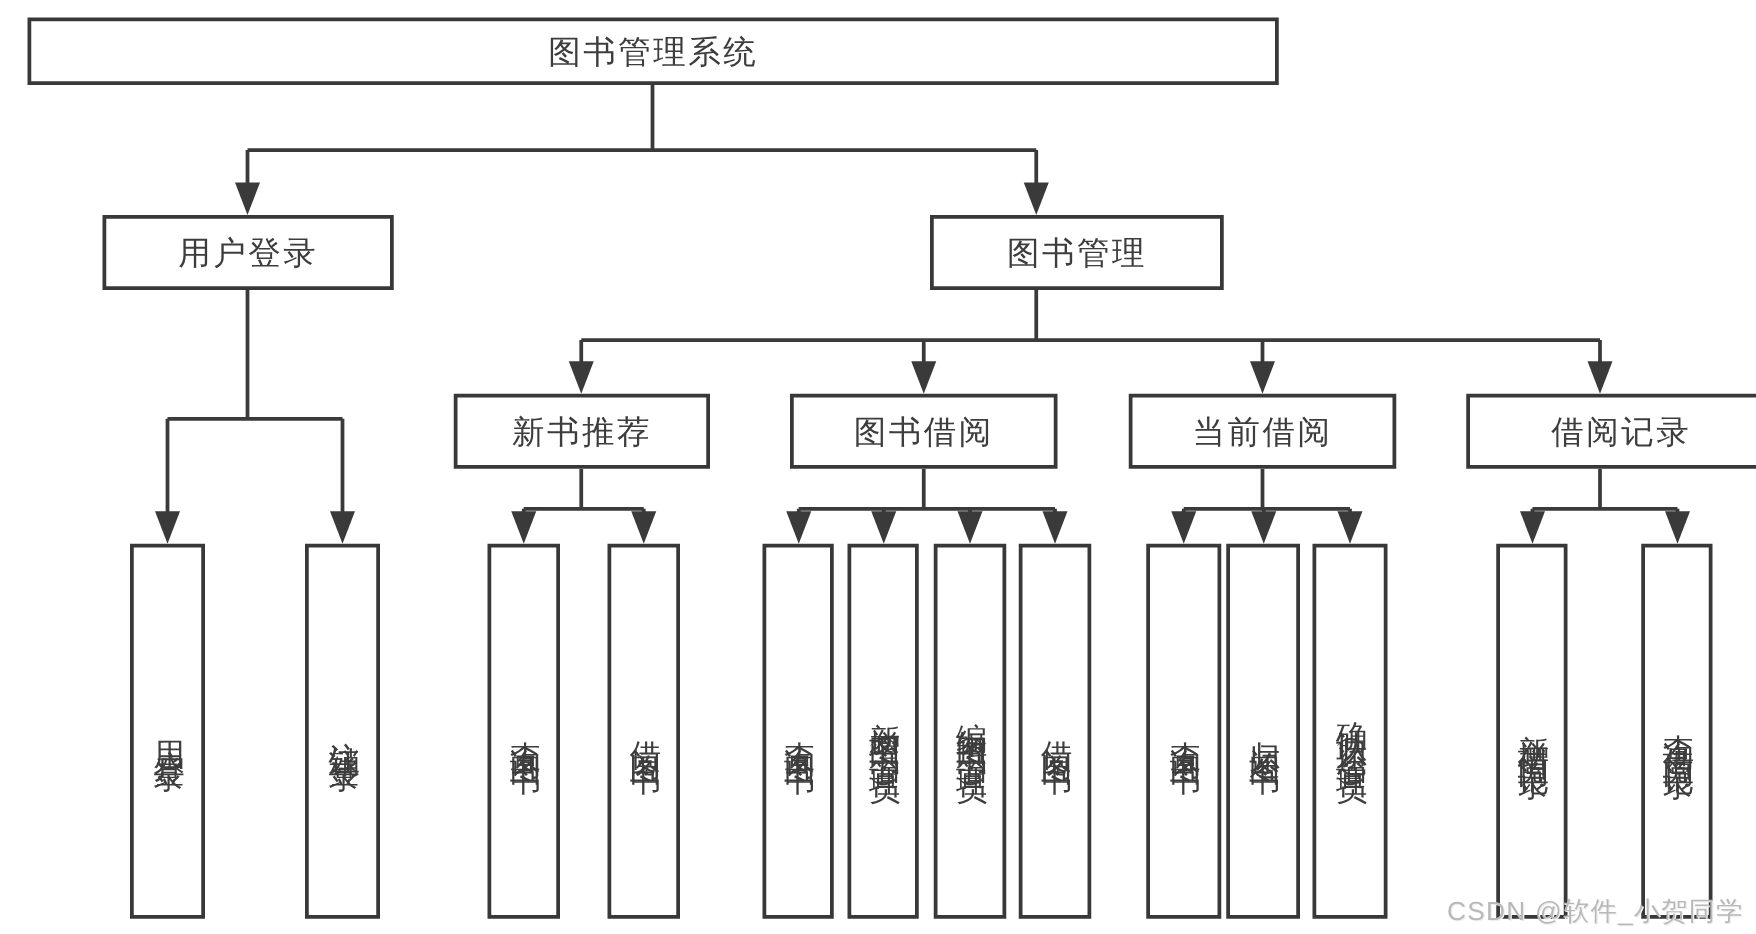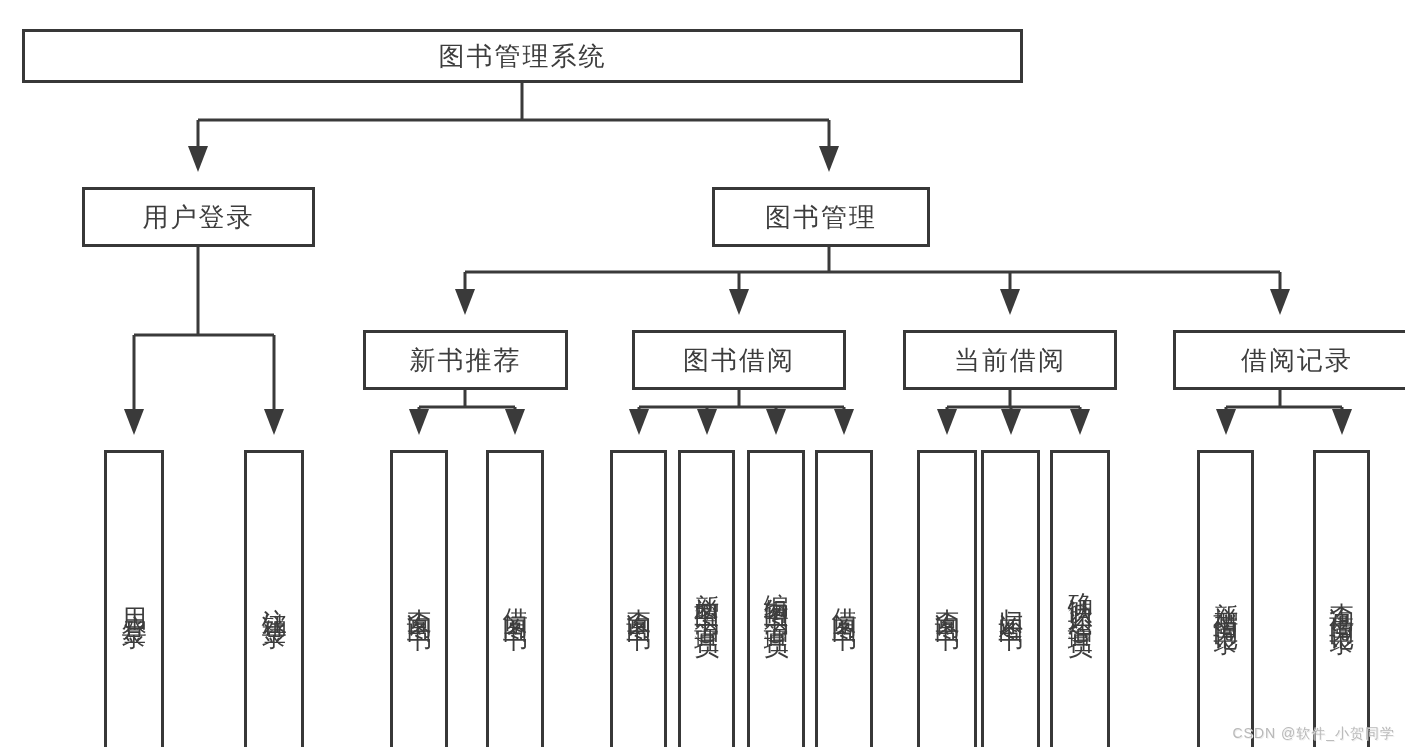--- a/index.html
+++ b/index.html
@@ -25,41 +25,40 @@
   }
   .box {
     position: absolute;
     box-sizing: border-box;
     border: 3px solid #383838;
     background: #ffffff;
     display: flex;
     align-items: center;
     justify-content: center;
     color: #3d3d3d;
-    margin-top: 15px;
   }
   .label-h {
     font-size: 26px;
     letter-spacing: 2px;
     white-space: nowrap;
     color: #3d3d3d;
   }
   .label-v {
     writing-mode: vertical-rl;
     text-orientation: mixed;
     font-size: 25px;
     letter-spacing: 6px;
     line-height: 1.1;
     color: #3d3d3d;
   }
   .watermark {
     position: absolute;
     right: 10px;
     bottom: 4px;
-    font-size: 14px;
+    font-size: 21px;
     letter-spacing: 1px;
     color: #b9b9b9;
     text-shadow: 1px 1px 0 #efefef;
     white-space: nowrap;
   }
 </style>
 </head>
 <body>
 
 <div id="stage">
@@ -107,21 +106,21 @@
     </g>
   </svg>
 
   <div class="box" style="left:22px;top:14px;width:1001px;height:54px">
     <span class="label-h">图书管理系统</span>
   </div>
 
   <div class="box" style="left:82px;top:172px;width:233px;height:60px">
     <span class="label-h">用户登录</span>
   </div>
-  <div class="box" style="left:712px;top:172px;width:218px;height:60px">
+  <div class="box" style="left:744px;top:172px;width:235px;height:60px">
     <span class="label-h">图书管理</span>
   </div>
 
   <div class="box" style="left:632px;top:315px;width:214px;height:60px">
     <span class="label-h">图书借阅</span>
   </div>
   <div class="box" style="left:363px;top:315px;width:205px;height:60px">
     <span class="label-h">新书推荐</span>
   </div>
   <div class="box" style="left:903px;top:315px;width:214px;height:60px">

